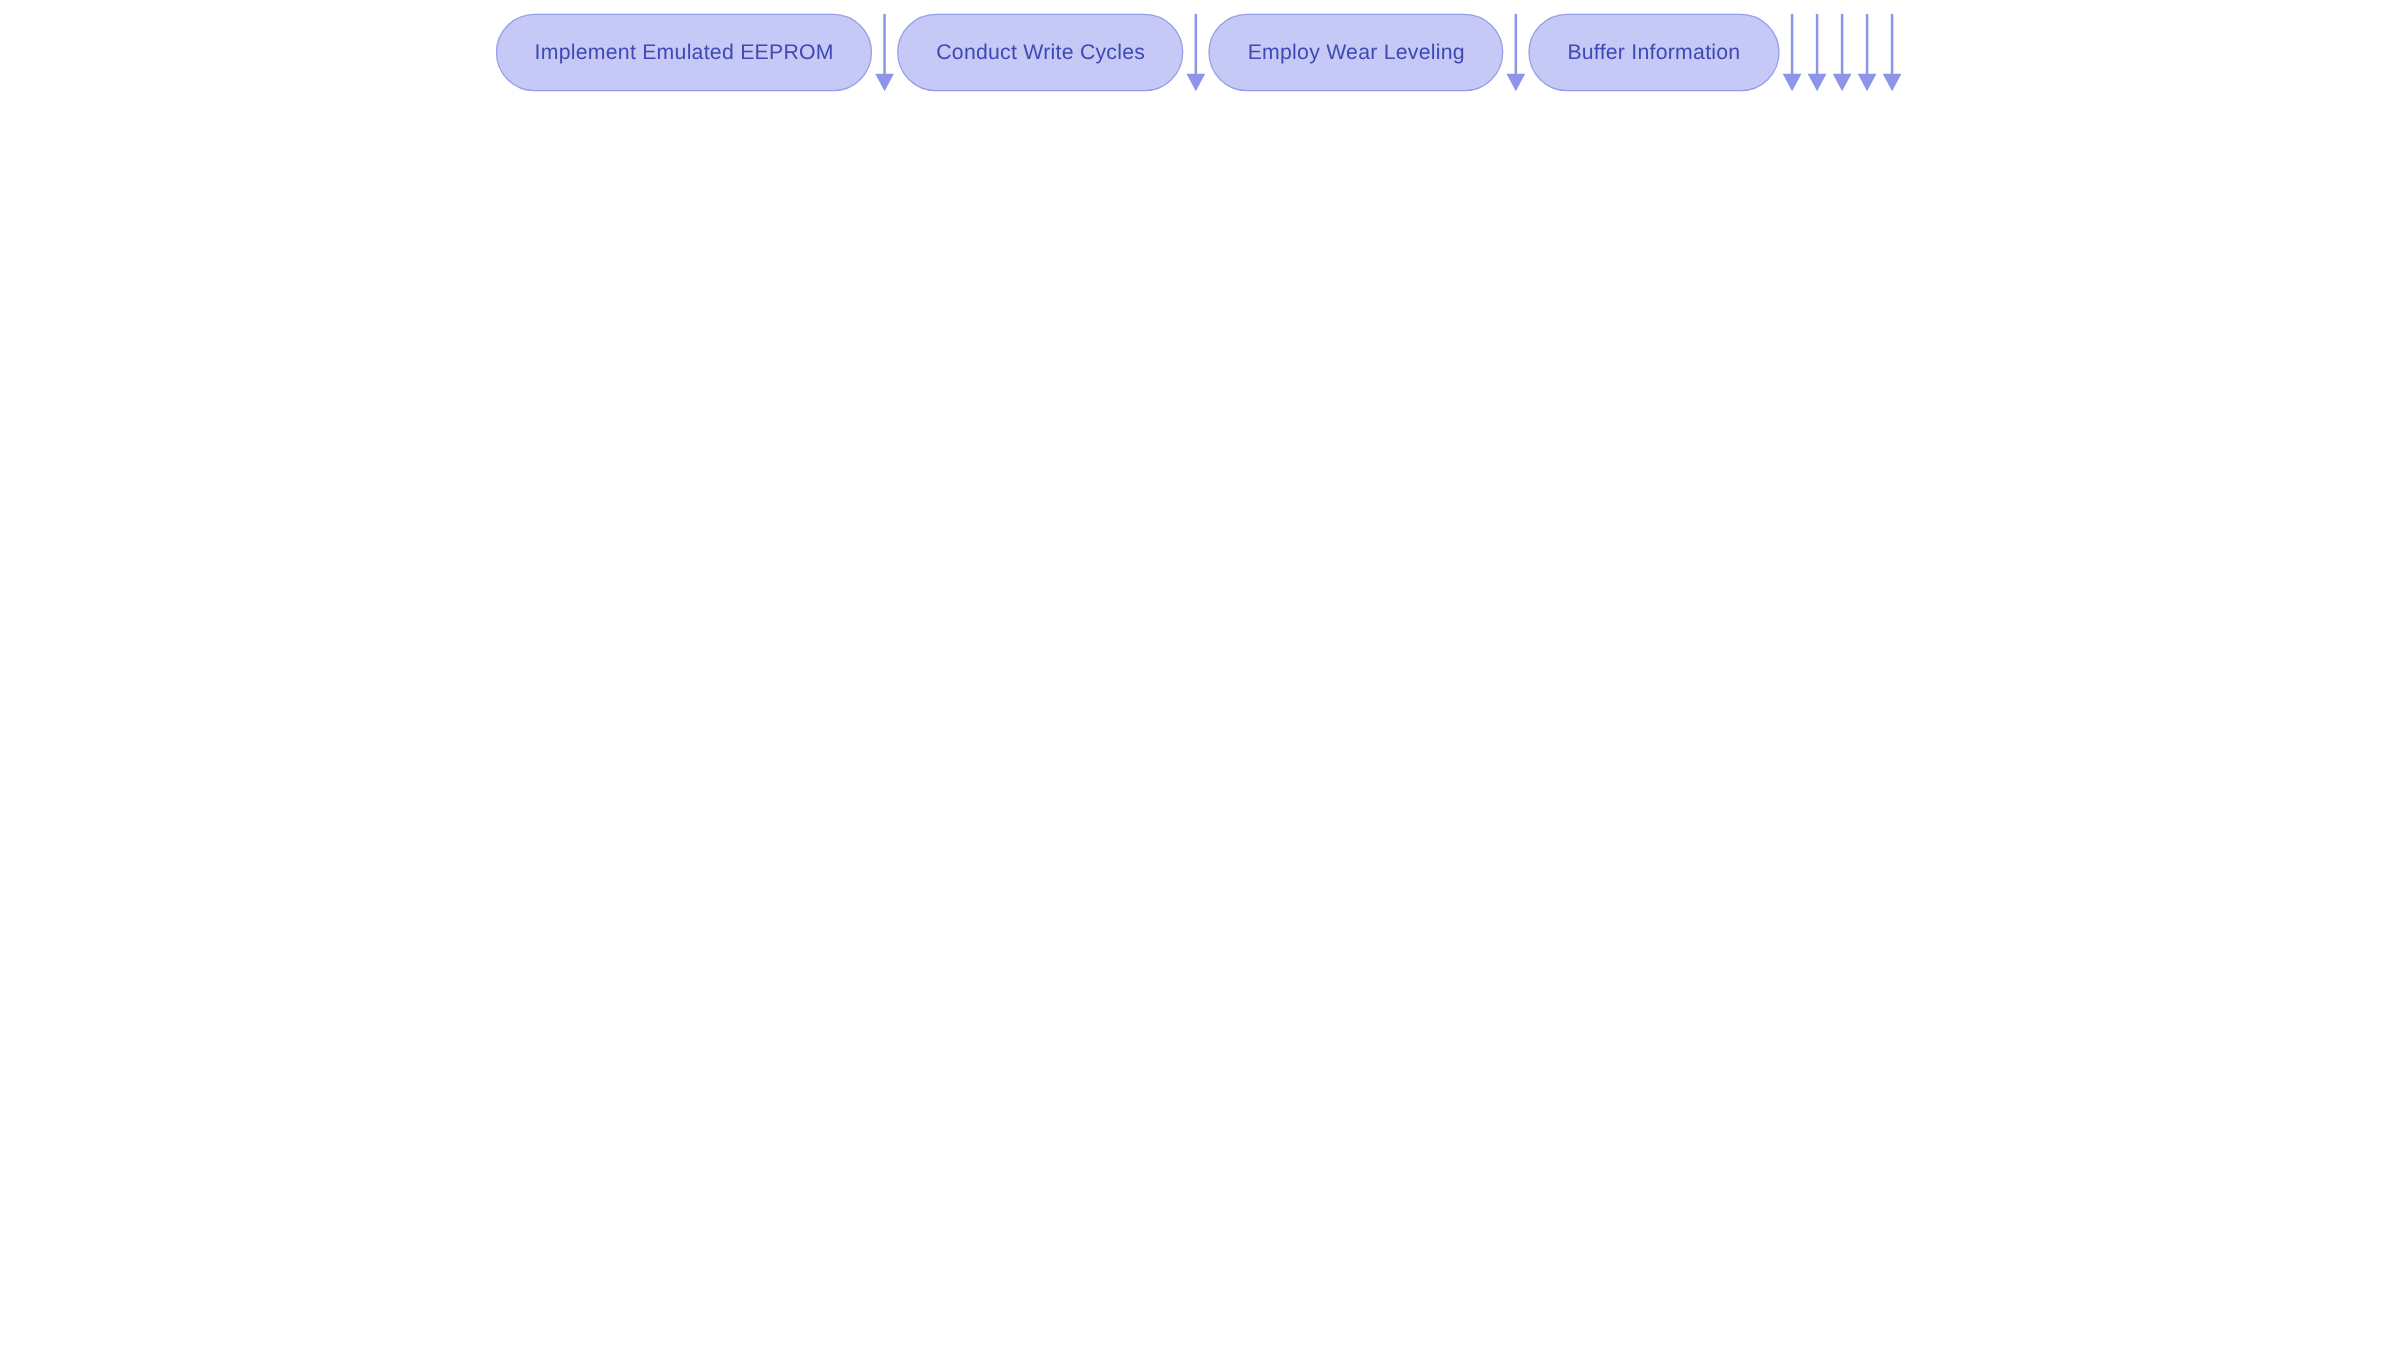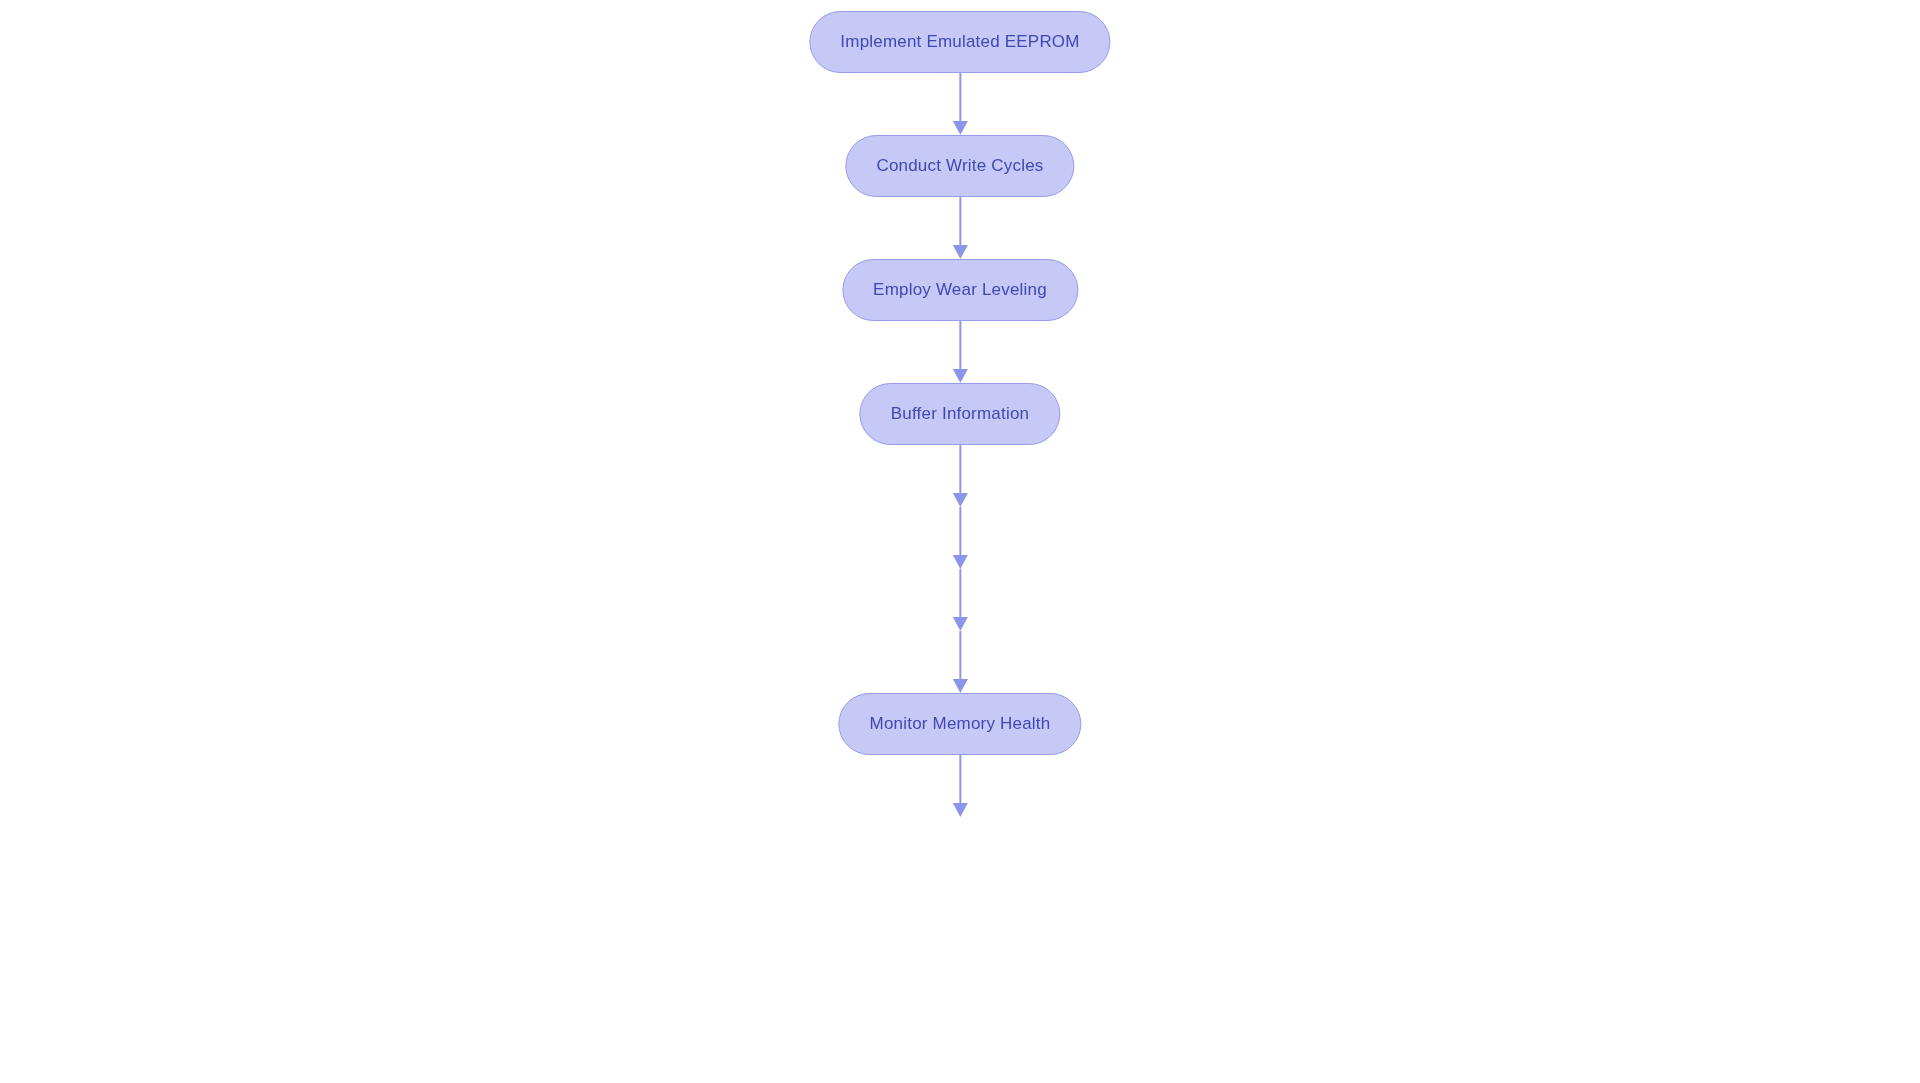--- a/index.html
+++ b/index.html
@@ -20,21 +20,20 @@
     height: 1083px;
     background: var(--bg);
     overflow: hidden;
   }
   .flow-column {
     position: absolute;
     left: 50%;
     transform: translateX(-50%);
     top: 11px;
     display: flex;
-    flex-direction: column;
     align-items: center;
   }
   .flow-node {
     height: 62px;
     padding: 0 30px;
     border-radius: 31px;
     background: var(--node-fill);
     border: 1.5px solid var(--node-border);
     color: var(--node-text);
     font-size: 17px;
@@ -98,21 +97,20 @@
       <line x1="10" y1="0" x2="10" y2="49"></line>
       <polygon points="2.5,48 17.5,48 10,62"></polygon>
     </svg>
 
 
     <svg class="connector" viewBox="0 0 20 62" xmlns="http://www.w3.org/2000/svg">
       <line x1="10" y1="0" x2="10" y2="49"></line>
       <polygon points="2.5,48 17.5,48 10,62"></polygon>
     </svg>
 
-    <div class="flow-node">Monitor Memory Health</div>
 
     <svg class="connector" viewBox="0 0 20 62" xmlns="http://www.w3.org/2000/svg">
       <line x1="10" y1="0" x2="10" y2="49"></line>
       <polygon points="2.5,48 17.5,48 10,62"></polygon>
     </svg>
 
 
   </div>
 </div>
 

